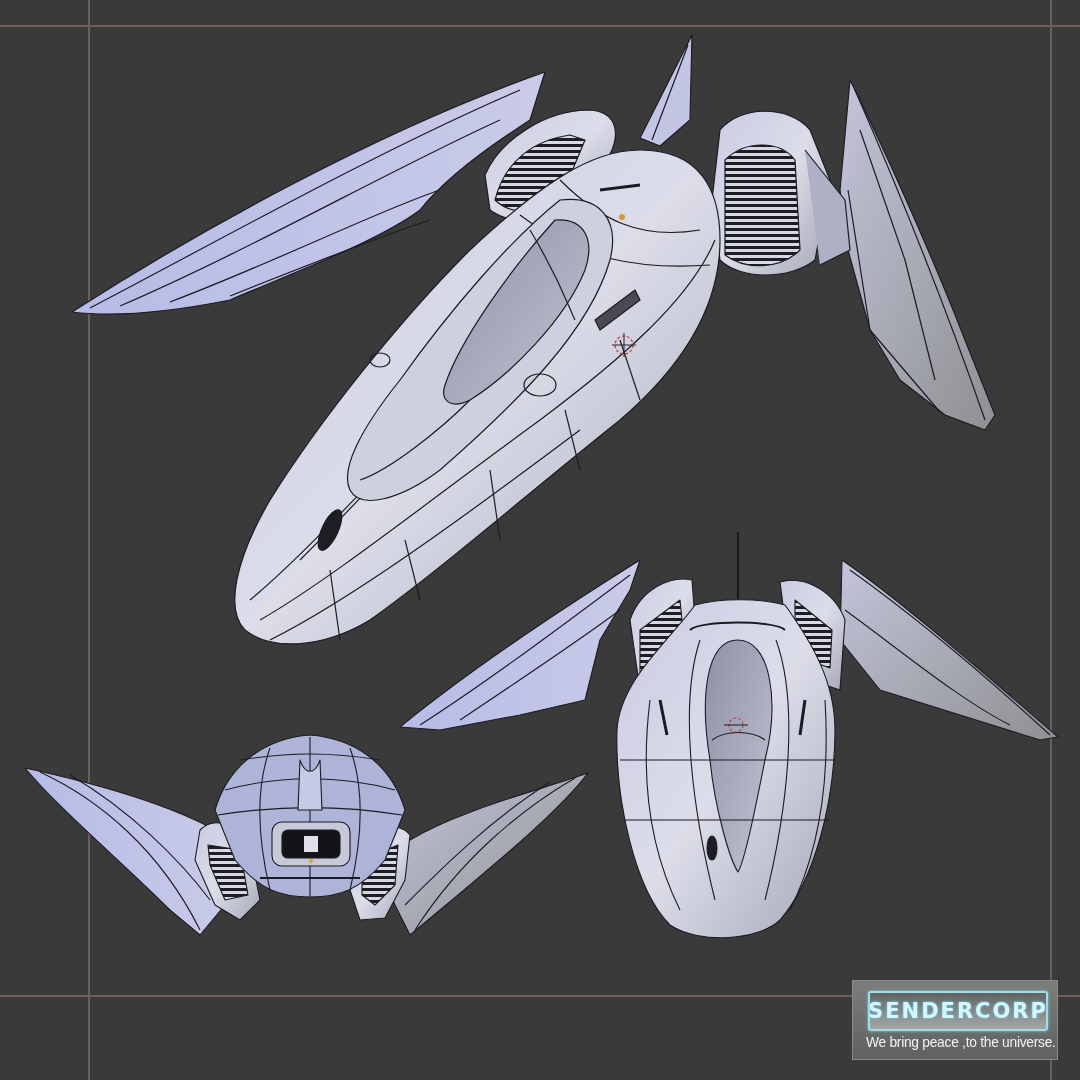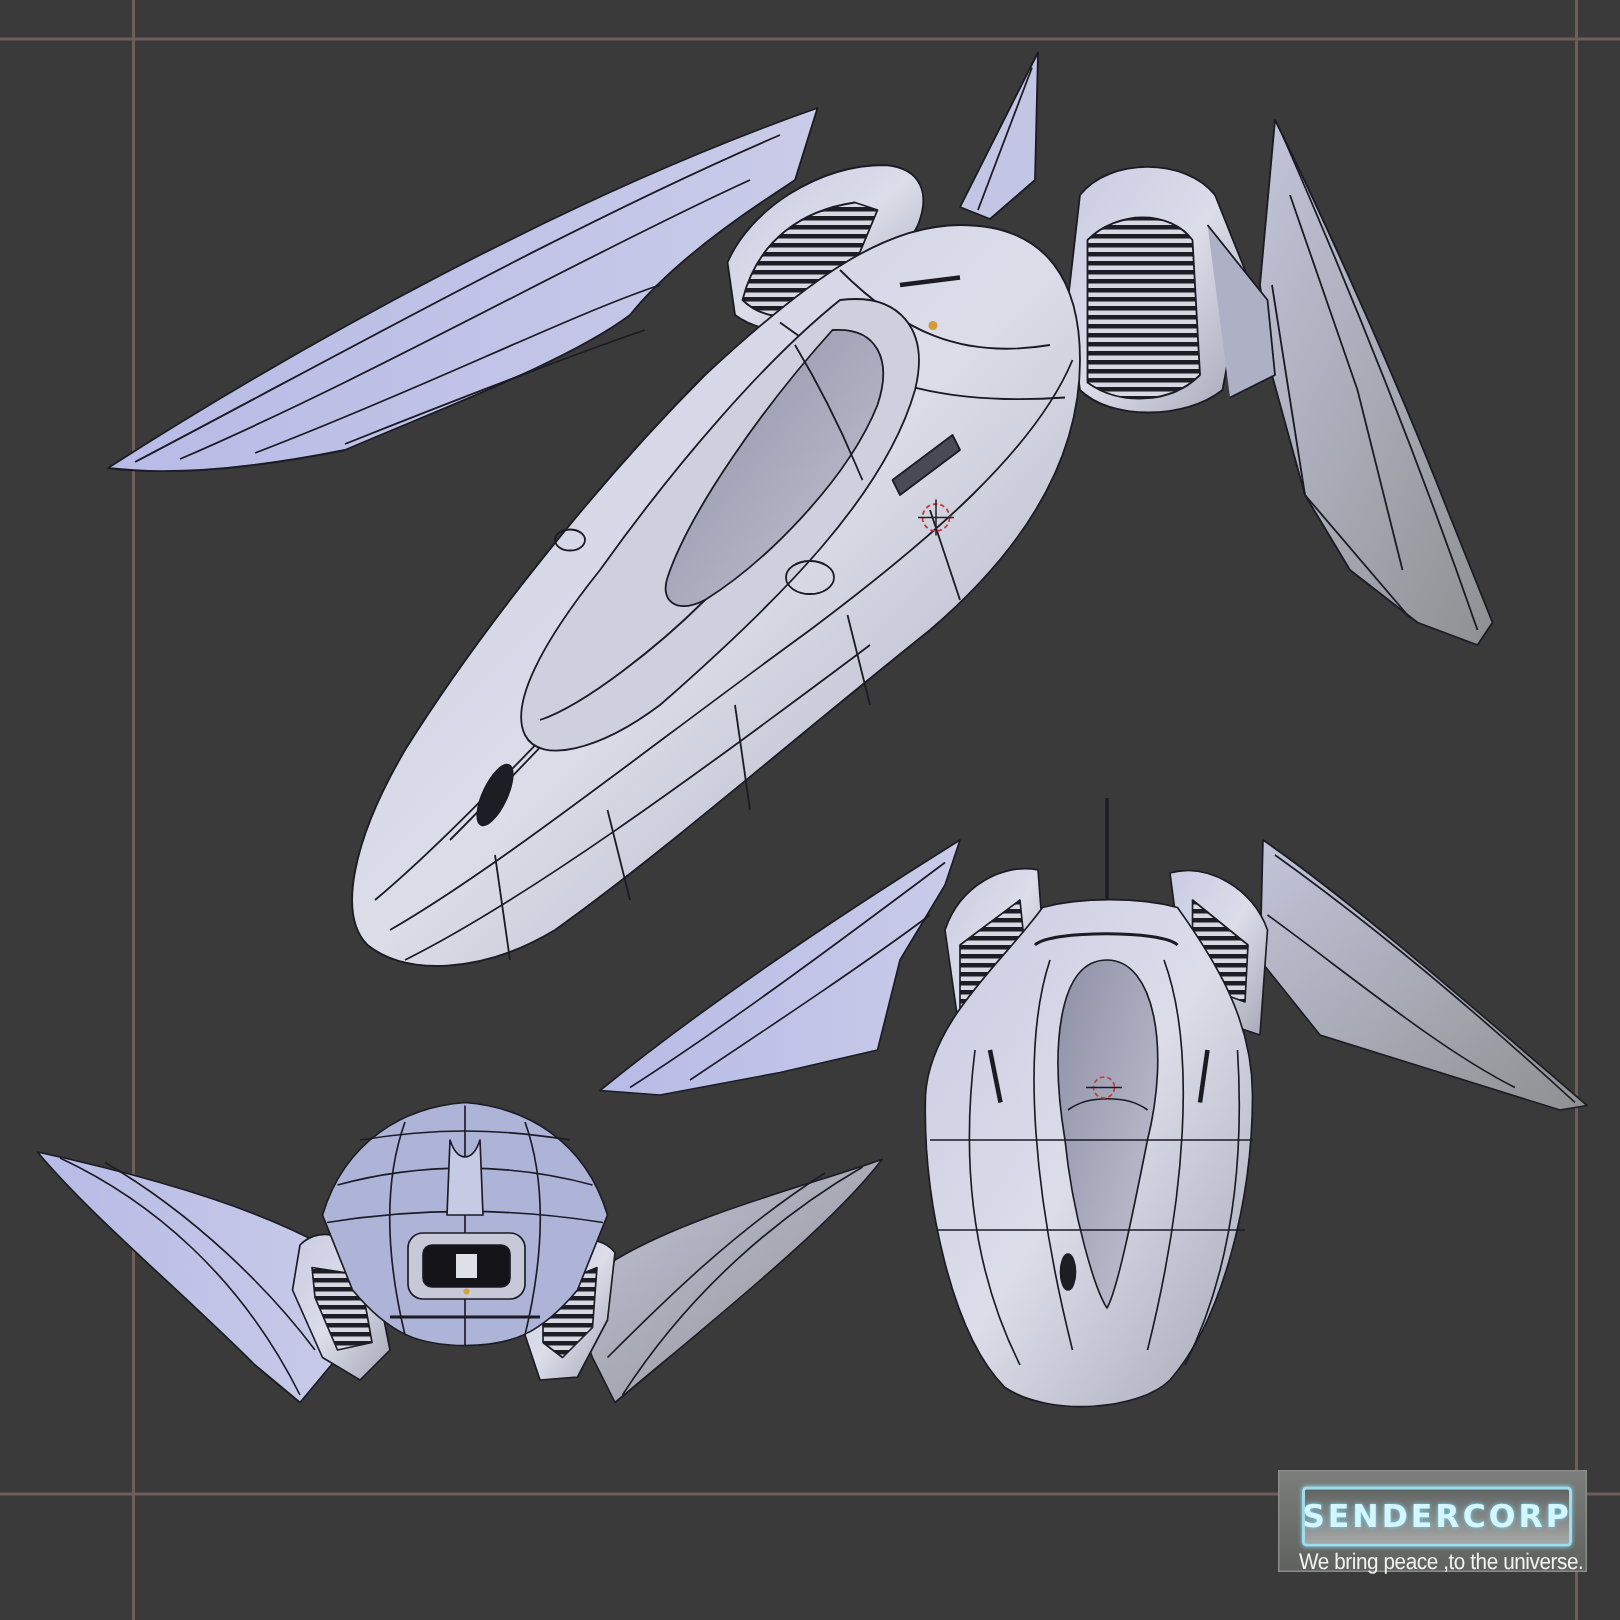--- a/index.html
+++ b/index.html
@@ -8,21 +8,21 @@
       background: #3a3a3a;
       font-family: "Liberation Sans", sans-serif;
       position: relative;
     }
     .viewport { position: absolute; left: 0; top: 0; width: 1080px; height: 1080px; }
     .guide { position: absolute; background: #6f5d5a; }
     .guide.v { width: 2px; top: 0; height: 1080px; }
     .guide.h { height: 2px; left: 0; width: 1080px; }
     svg.scene { position: absolute; left: 0; top: 0; }
     .watermark {
-      position: absolute; left: 852px; top: 980px; width: 206px; height: 68px;
+      position: absolute; left: 852px; top: 980px; width: 206px; height: 80px;
       background: linear-gradient(180deg, #7c7e7b 0%, #6b6d6a 60%, #5f615e 100%);
       box-shadow: inset 0 0 0 1px #8a8c89;
     }
     .wm-logo-box {
       position: absolute; left: 16px; top: 11px; width: 176px; height: 36px;
       border: 2px solid #9fdcec; border-radius: 3px;
       background: linear-gradient(180deg, #5f6361 0%, #878a88 55%, #a5a8a6 100%);
       box-shadow: 0 0 3px #7fd0e8;
       display: flex; align-items: center; justify-content: center;
     }

